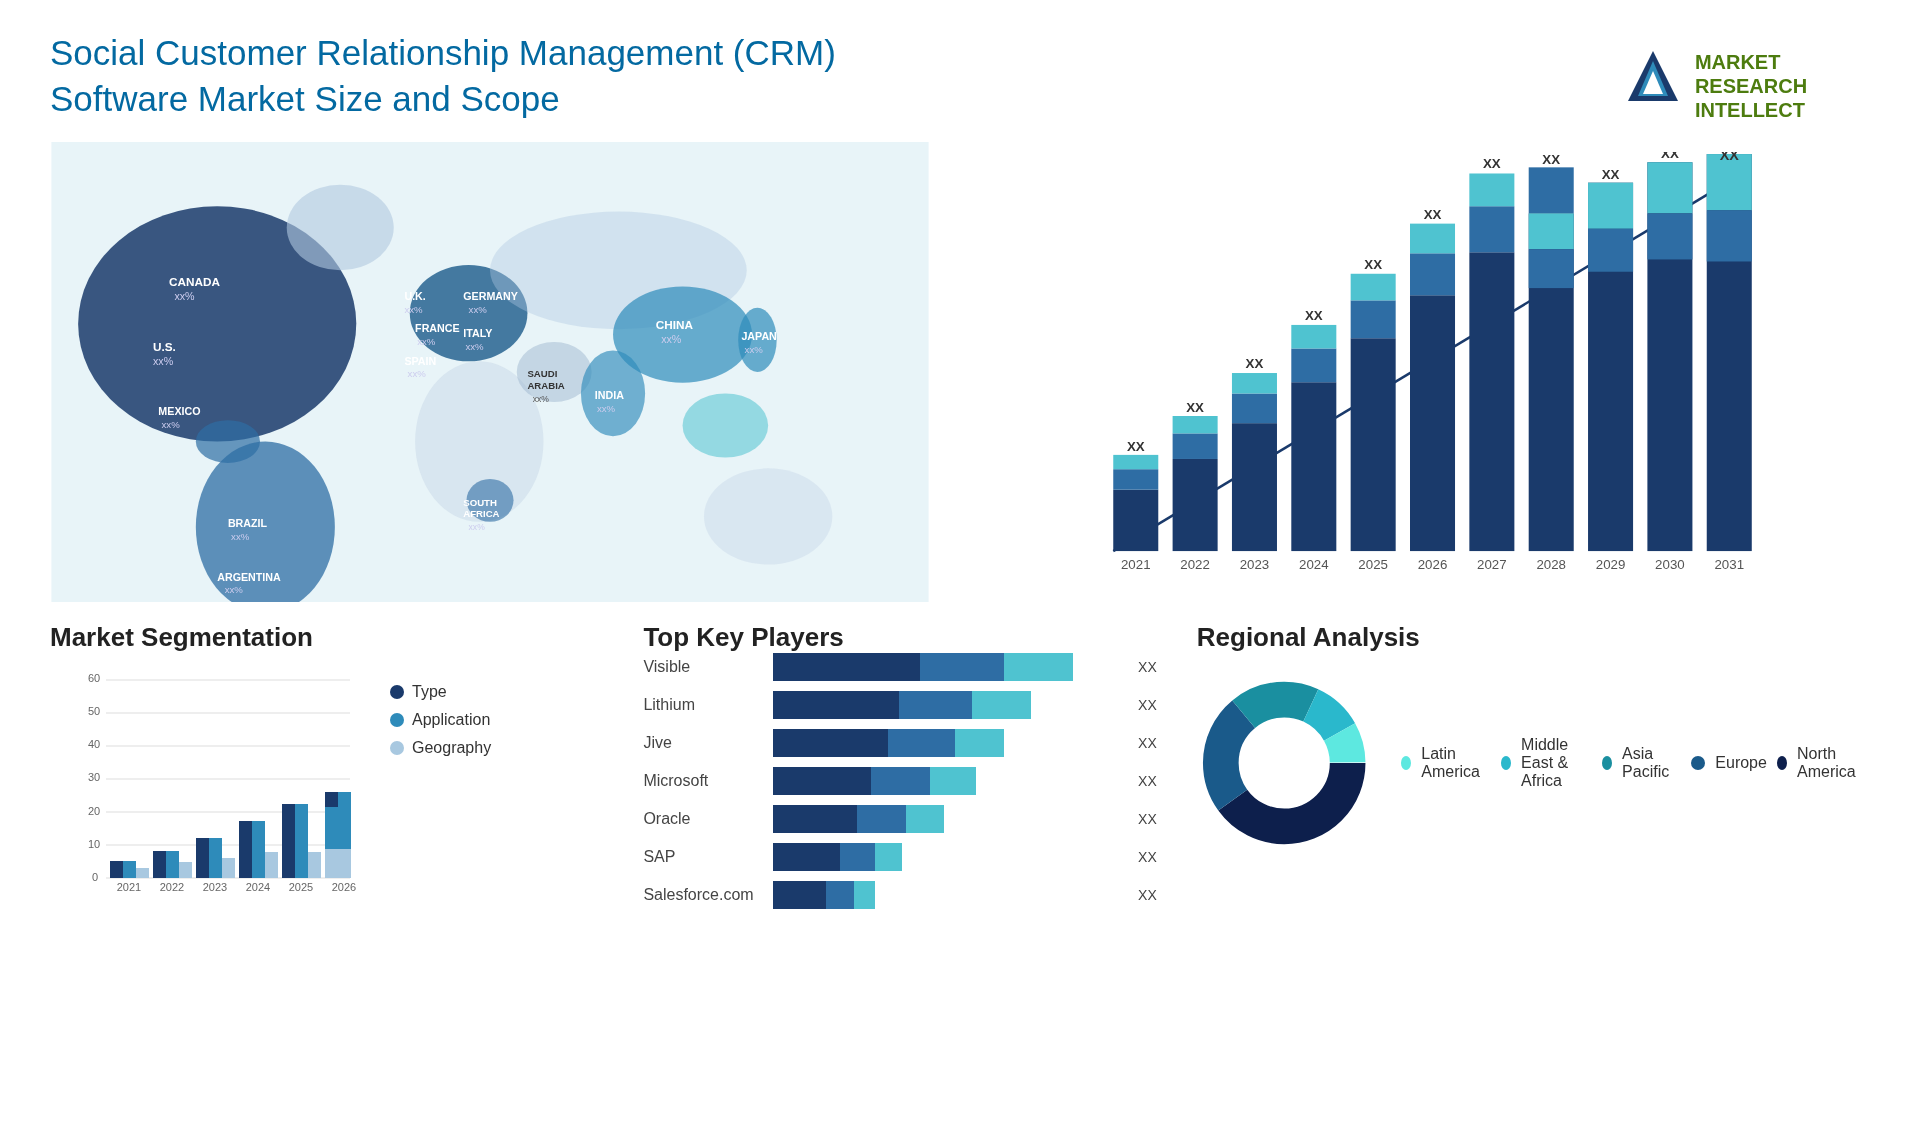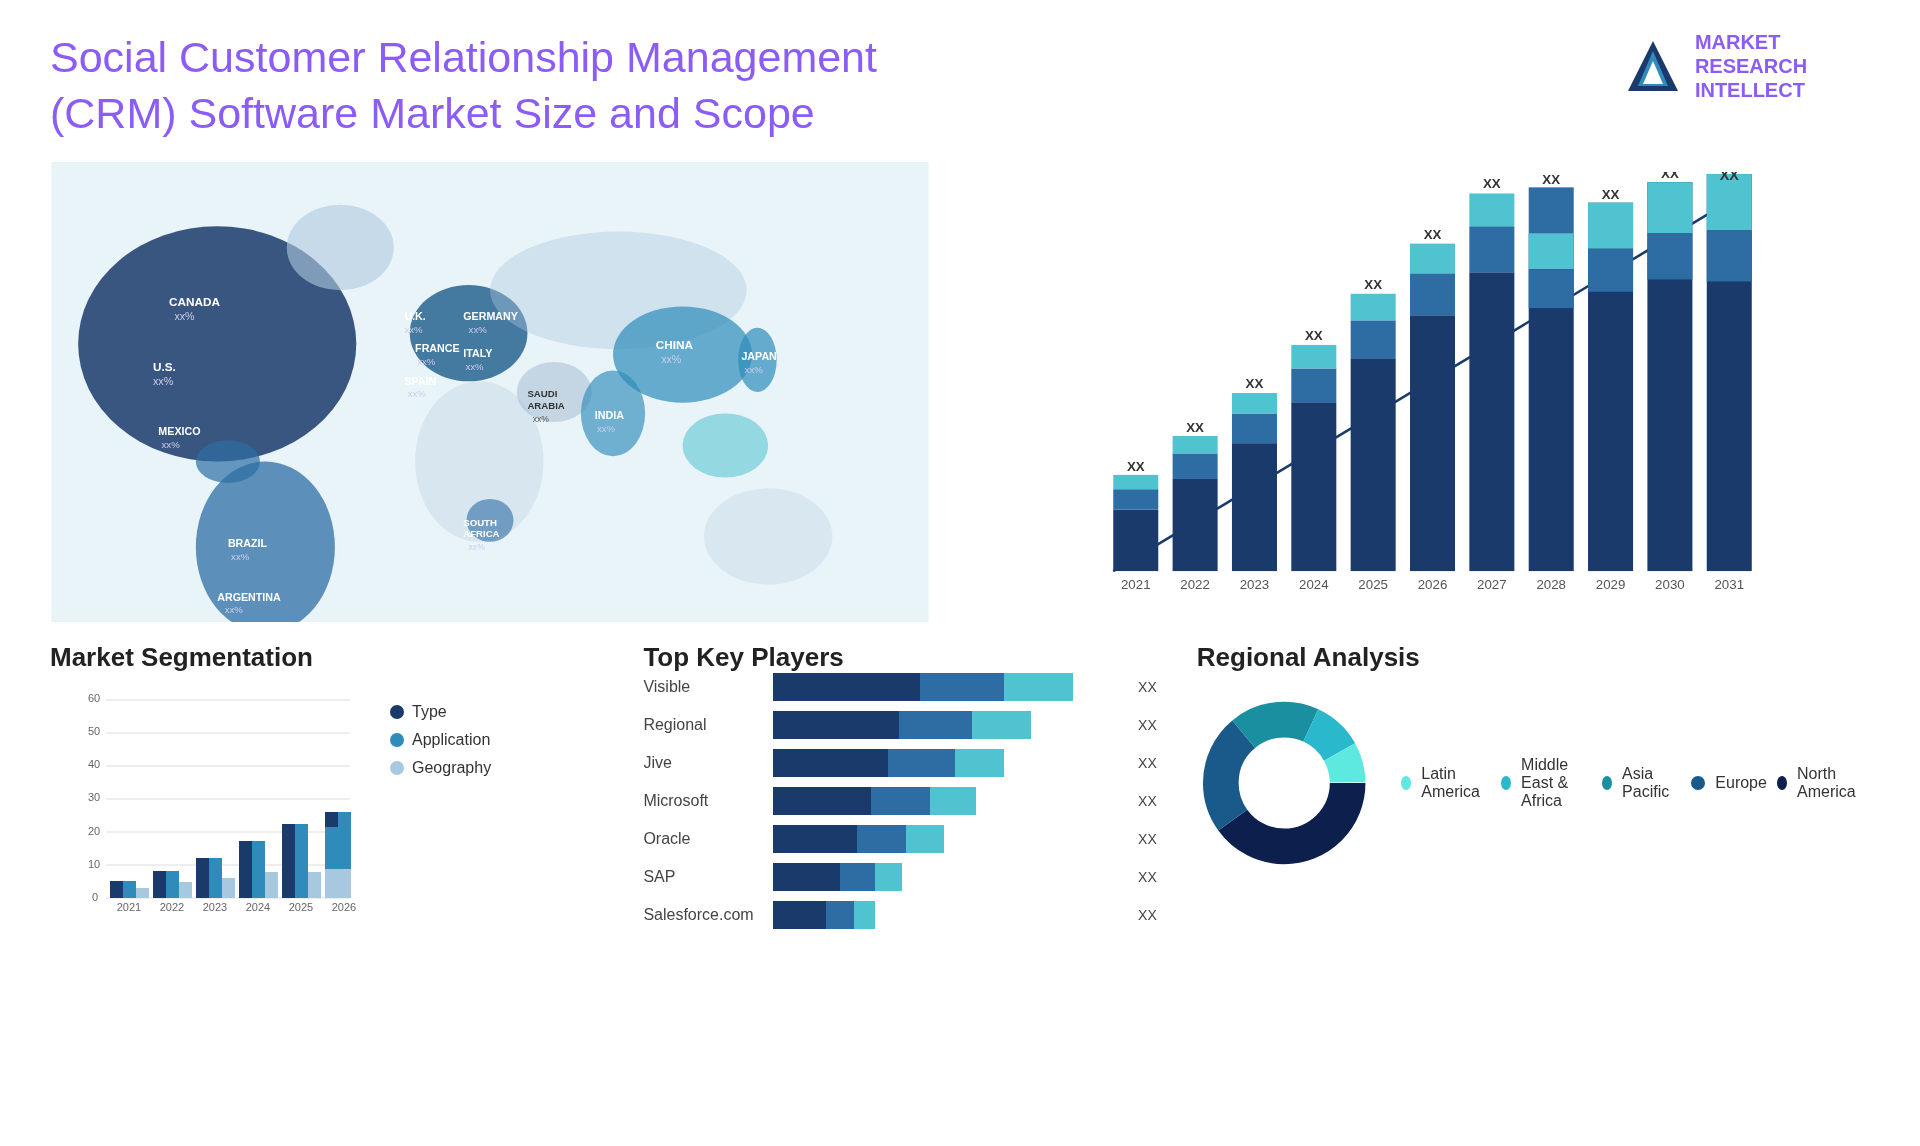--- a/index.html
+++ b/index.html
@@ -20,23 +20,23 @@
 
     
     .header {
       display: flex;
       justify-content: space-between;
       align-items: flex-start;
       margin-bottom: 20px;
     }
 
     .page-title {
-      font-size: 43px;
+      font-size: 35px;
       font-weight: 400;
-      color: #8b5cf6;
+      color: #0369a1;
       line-height: 1.3;
       max-width: 900px;
     }
 
     .logo-area {
       display: flex;
       flex-direction: column;
       align-items: center;
       width: 310px;
     }
@@ -48,23 +48,24 @@
     }
 
     .logo-icon {
       width: 60px;
       height: 60px;
     }
 
     .logo-text {
       font-size: 20px;
       font-weight: 700;
-      color: #8b5cf6;
+      color: #4d7c0f;
       line-height: 1.2;
       text-align: left;
+      margin-top: 20px;
     }
 
     
     .bottom-grid {
       display: grid;
       grid-template-columns: 1fr 1fr 1fr;
       gap: 20px;
     }
 
     .section-title {
@@ -438,21 +439,21 @@
         <div class="player-name">Visible</div>
         <div class="player-bar-container">
           <div class="player-bar-seg1" style="width:42%;"></div>
           <div class="player-bar-seg2" style="width:24%;"></div>
           <div class="player-bar-seg3" style="width:20%;"></div>
         </div>
         <div class="player-value">XX</div>
       </div>
 
       <div class="player-row">
-        <div class="player-name">Regional</div>
+        <div class="player-name">Lithium</div>
         <div class="player-bar-container">
           <div class="player-bar-seg1" style="width:36%;"></div>
           <div class="player-bar-seg2" style="width:21%;"></div>
           <div class="player-bar-seg3" style="width:17%;"></div>
         </div>
         <div class="player-value">XX</div>
       </div>
 
       <div class="player-row">
         <div class="player-name">Jive</div>

